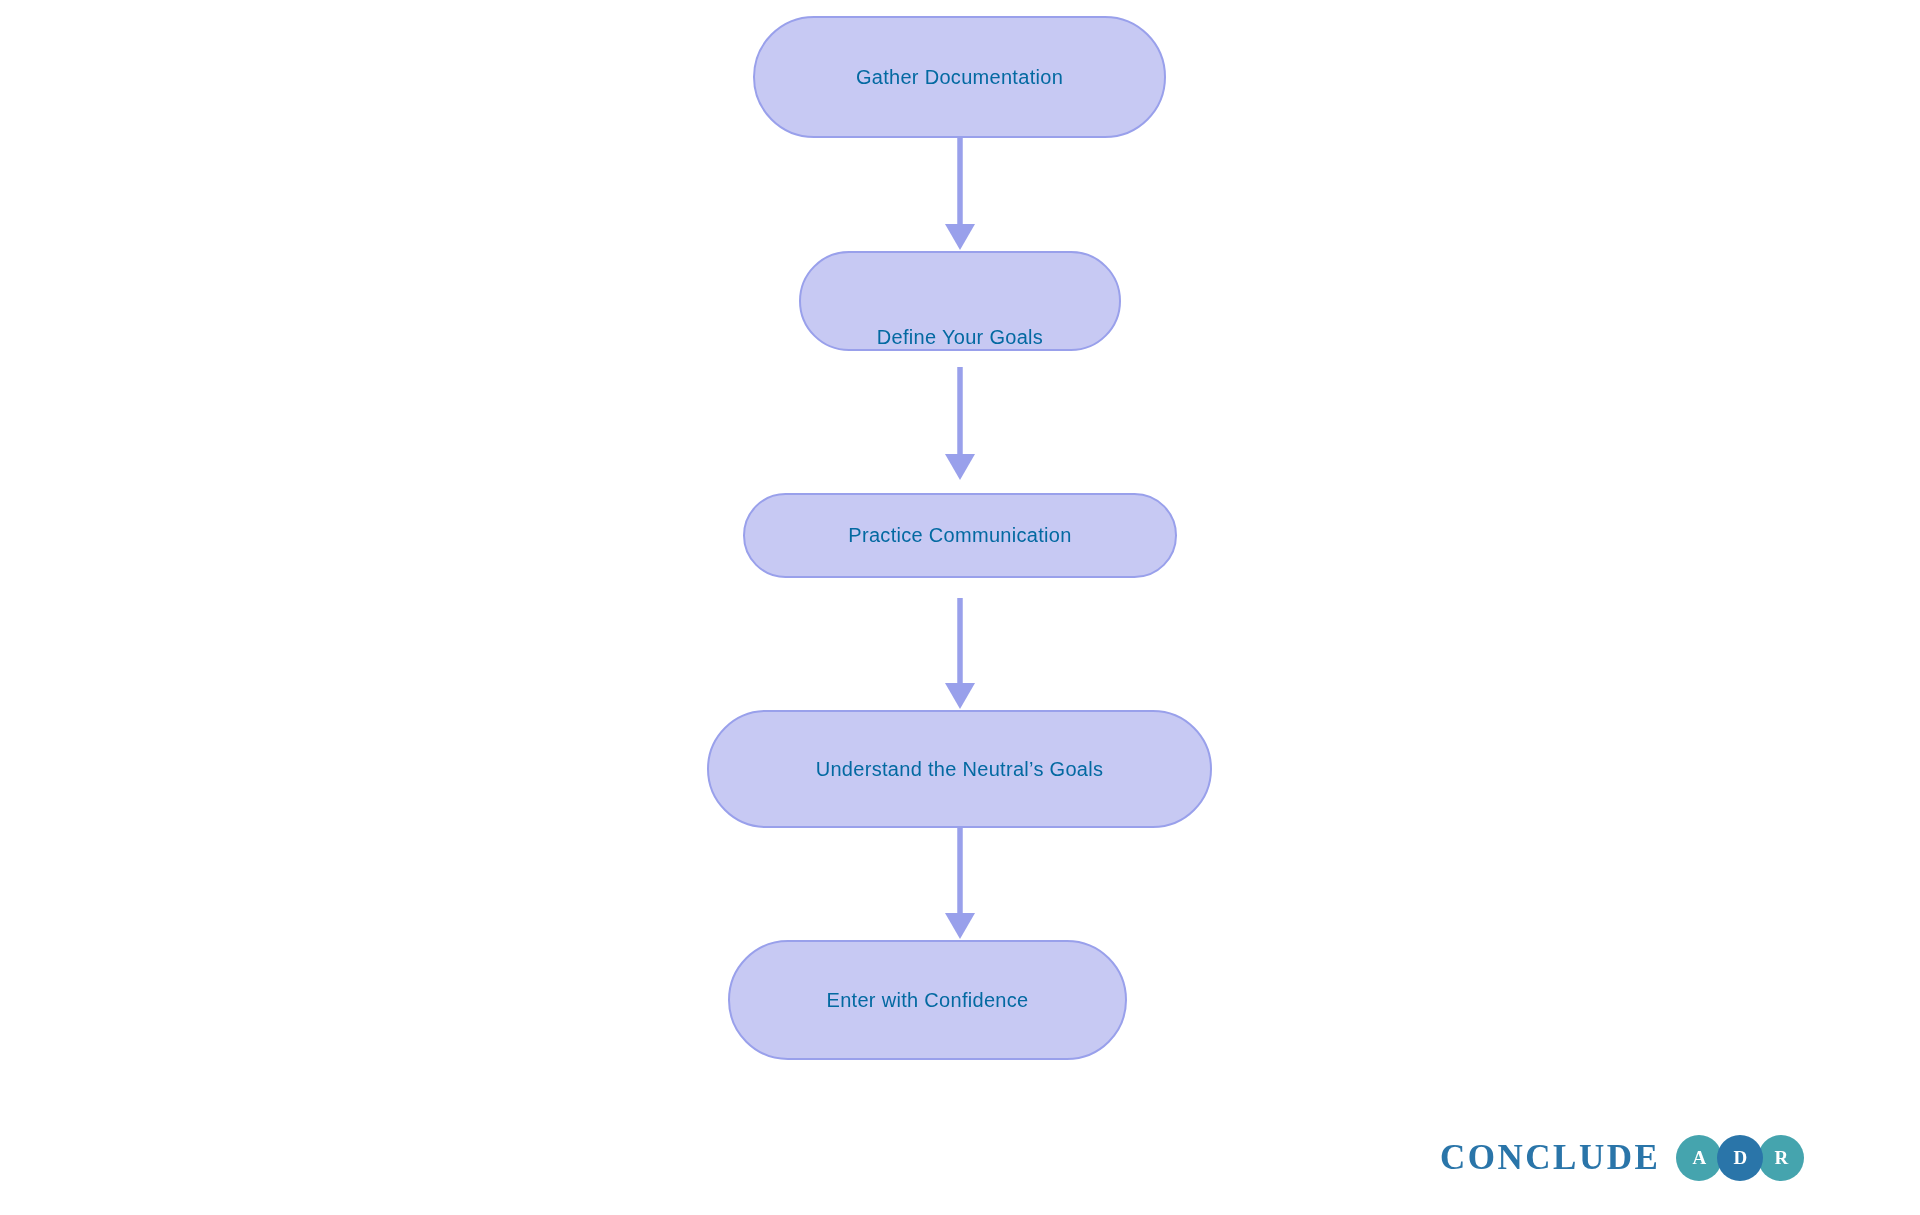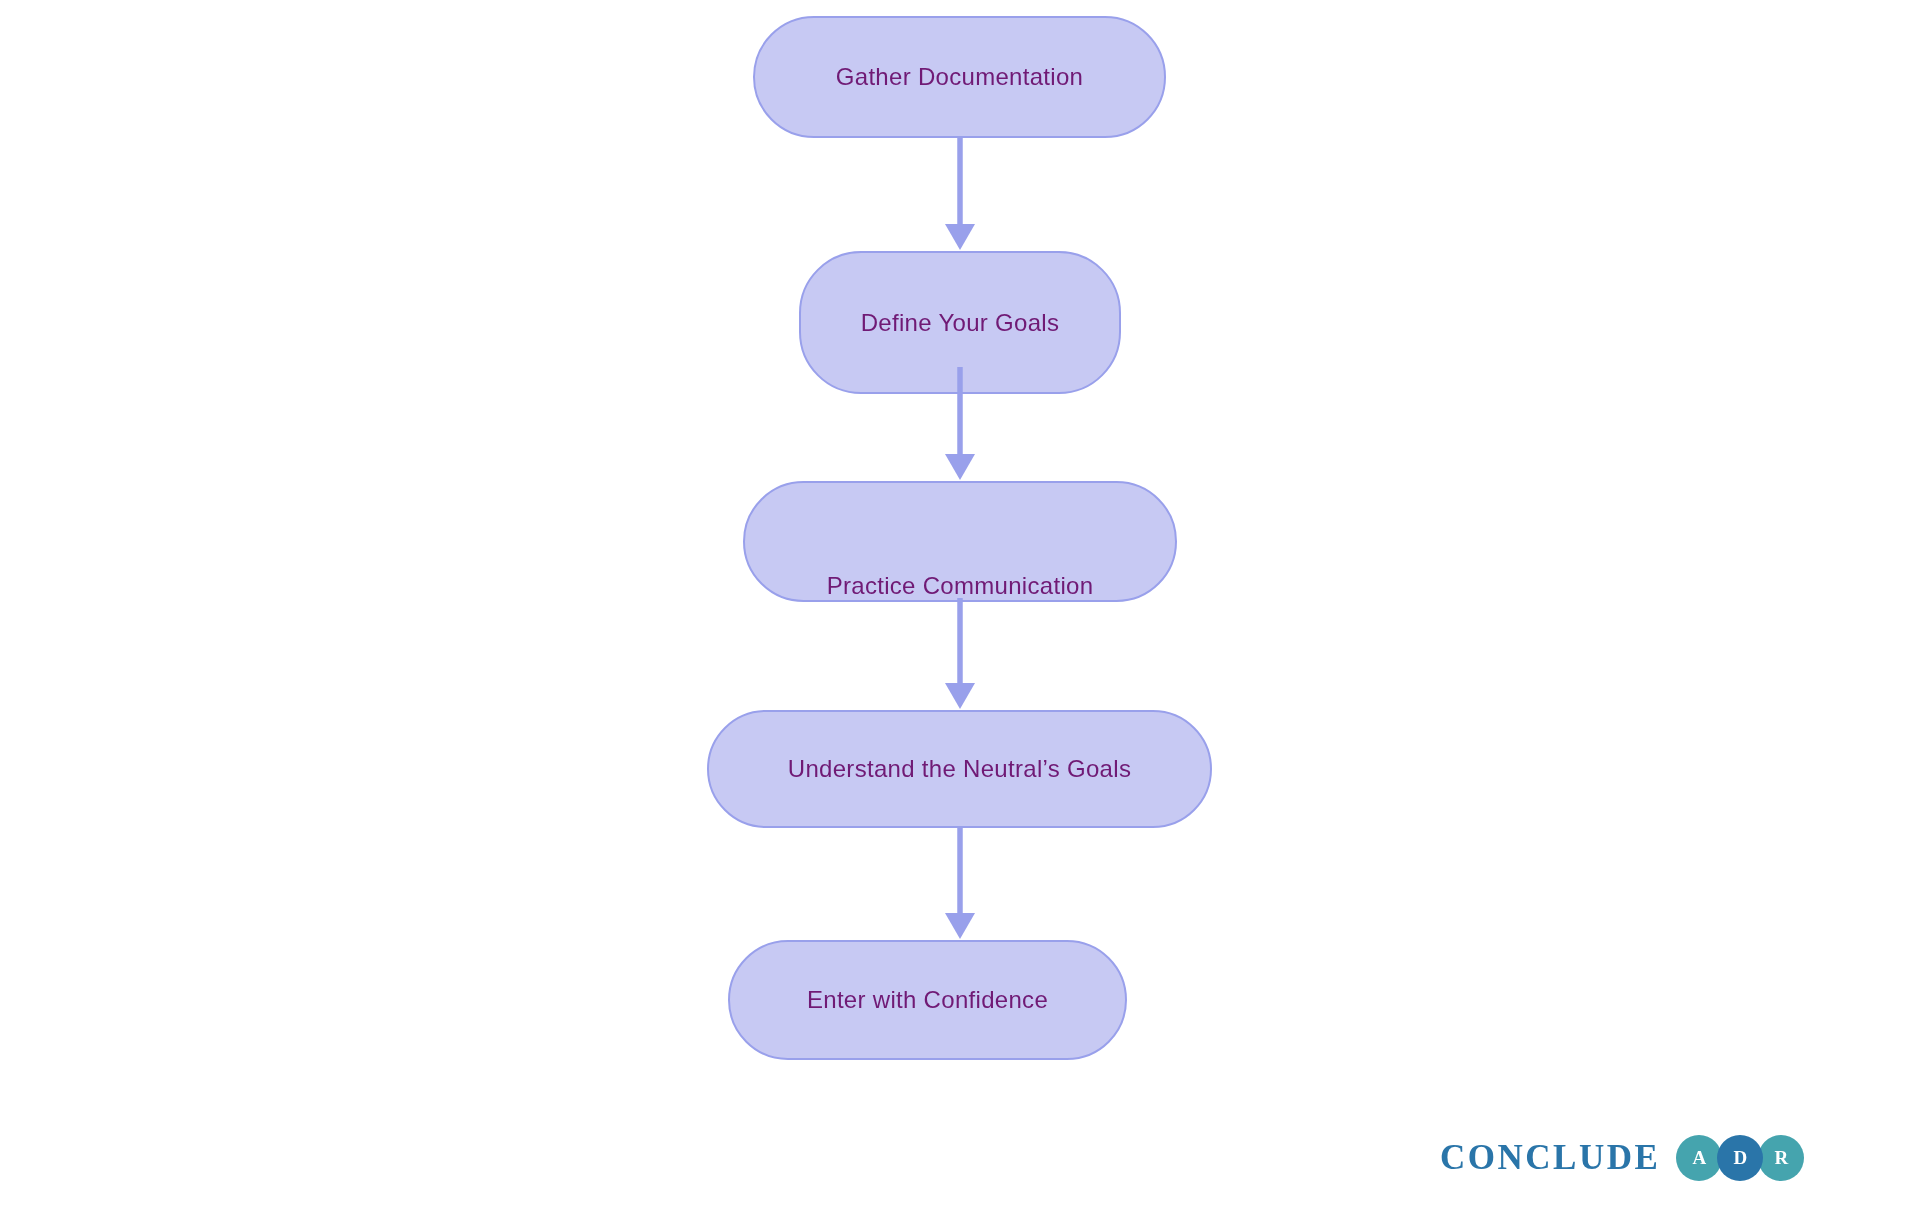--- a/index.html
+++ b/index.html
@@ -20,29 +20,29 @@
     position: absolute;
     box-sizing: border-box;
     background: #c7c9f3;
     border: 2.5px solid #99a0eb;
     border-radius: 62px;
     display: flex;
     align-items: center;
     justify-content: center;
   }
   .node-label {
-    color: #701a75;
-    font-size: 24px;
+    color: #0369a1;
+    font-size: 20px;
     font-weight: 400;
     letter-spacing: 0.3px;
     white-space: nowrap;
   }
   .node-1 { left: 753px; top: 16px;  width: 413px; height: 122px; }
-  .node-2 { left: 799px; top: 251px; width: 322px; height: 143px; }
-  .node-3 { left: 743px; top: 481px; width: 434px; height: 121px; align-items: flex-end; }
+  .node-2 { left: 799px; top: 251px; width: 322px; height: 100px; align-items: flex-end; }
+  .node-3 { left: 743px; top: 493px; width: 434px; height: 85px; }
   .node-4 { left: 707px; top: 710px; width: 505px; height: 118px; }
   .node-5 { left: 728px; top: 940px; width: 399px; height: 120px; }
   
   .arrow { position: absolute; left: 940px; width: 40px; }
   .arrow-1 { top: 138px; height: 113px; }
   .arrow-2 { top: 367px; height: 114px; }
   .arrow-3 { top: 598px; height: 112px; }
   .arrow-4 { top: 828px; height: 112px; }
   
   .logo {

